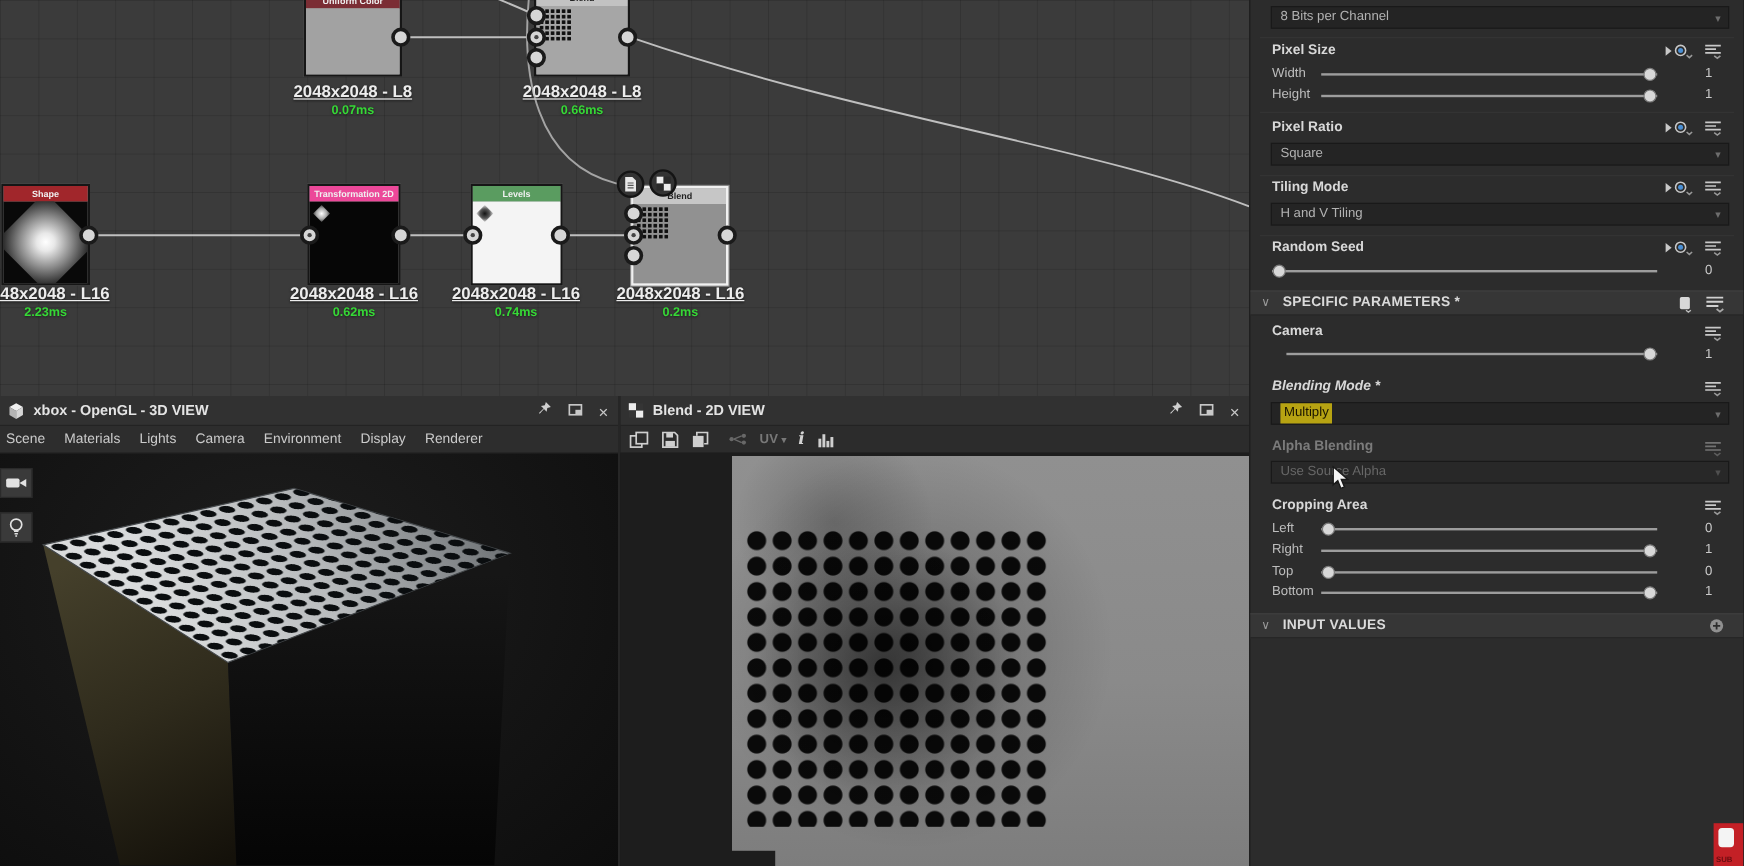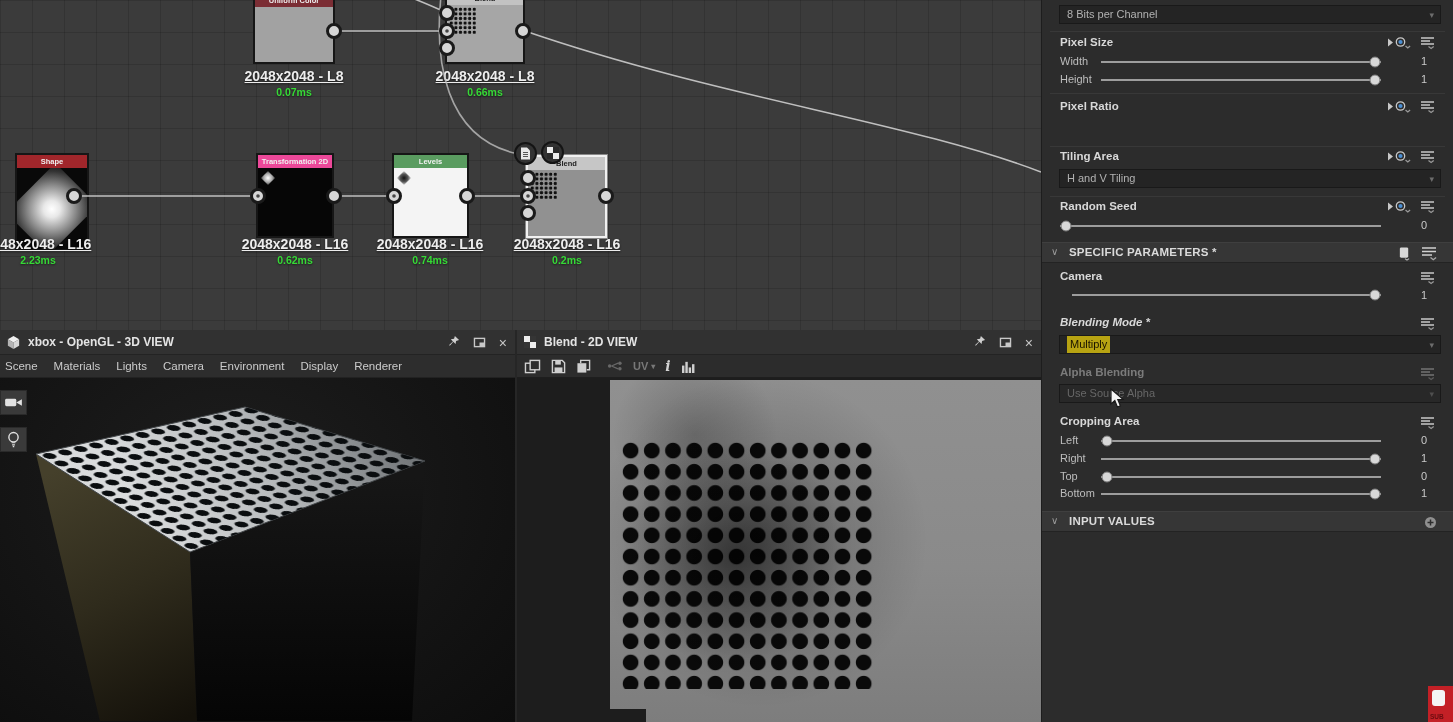--- a/index.html
+++ b/index.html
@@ -123,21 +123,21 @@
       <div class="node-header light" style="background:#c2c2c2;">Blend</div>
       <div class="node-body" style="background:#a6a6a6;">
         <div class="thumb-dots"></div>
       </div>
     </div>
     <div class="node-caption" style="left:430px; top:68px; width:110px;">
       <div class="cap-size">2048x2048 - L8</div>
       <div class="cap-time">0.66ms</div>
     </div>
 
-    <div class="node" style="left:15px; top:153px; width:74px; height:98px;">
+    <div class="node" style="left:1px; top:153px; width:74px; height:85px;">
       <div class="node-header" style="background:#a1262b;">Shape</div>
       <div class="node-body">
         <div class="thumb-shape"></div>
       </div>
     </div>
     <div class="node-caption" style="left:-17px; top:236px; width:110px;">
       <div class="cap-size">2048x2048 - L16</div>
       <div class="cap-time">2.23ms</div>
     </div>
 
@@ -422,23 +422,26 @@
             <path d="M18.5 10 l2.3 2 2.3 -2" stroke="#999" fill="none" stroke-width="1.3"></path>
           </svg>
       </span>
       <span>
         <svg width="15" height="14" viewBox="0 0 15 14">
             <path d="M1 2 H14 M1 5 H10 M1 8 H14" stroke="#c8c8c8" stroke-width="1.4"></path>
             <path d="M8.5 10.5 l2.6 2 2.6 -2" stroke="#999" fill="none" stroke-width="1.3"></path>
           </svg>
       </span>
     </div>
+    <div class="dropdown" style="top:119px;">
+      <span>Square</span>
+    </div>
     <div class="divider" style="top:146px;"></div>
 
-    <div class="plabel" style="top:150px;">Tiling Area</div>
+    <div class="plabel" style="top:150px;">Tiling Mode</div>
     <div class="iconrow" style="top:150px;">
       <span>
         <svg width="24" height="14" viewBox="0 0 24 14">
             <path d="M1 2.5 L6 6.5 L1 10.5 Z" fill="#c8c8c8"></path>
             <circle cx="13.5" cy="6" r="4.2" fill="none" stroke="#c8c8c8" stroke-width="1.3"></circle>
             <circle cx="13.5" cy="6" r="2.1" fill="#4a8fd4"></circle>
             <path d="M18.5 10 l2.3 2 2.3 -2" stroke="#999" fill="none" stroke-width="1.3"></path>
           </svg>
       </span>
       <span>

